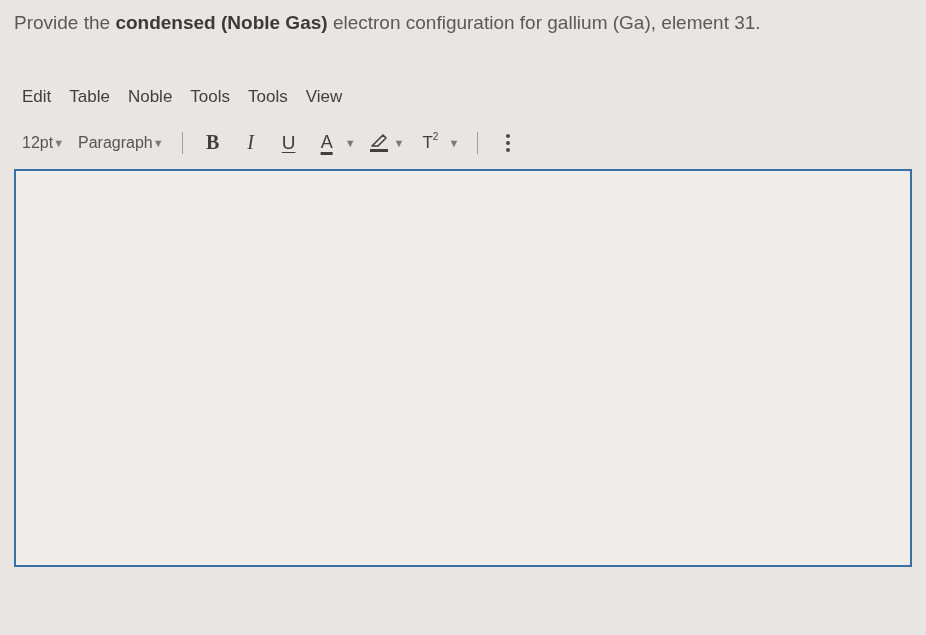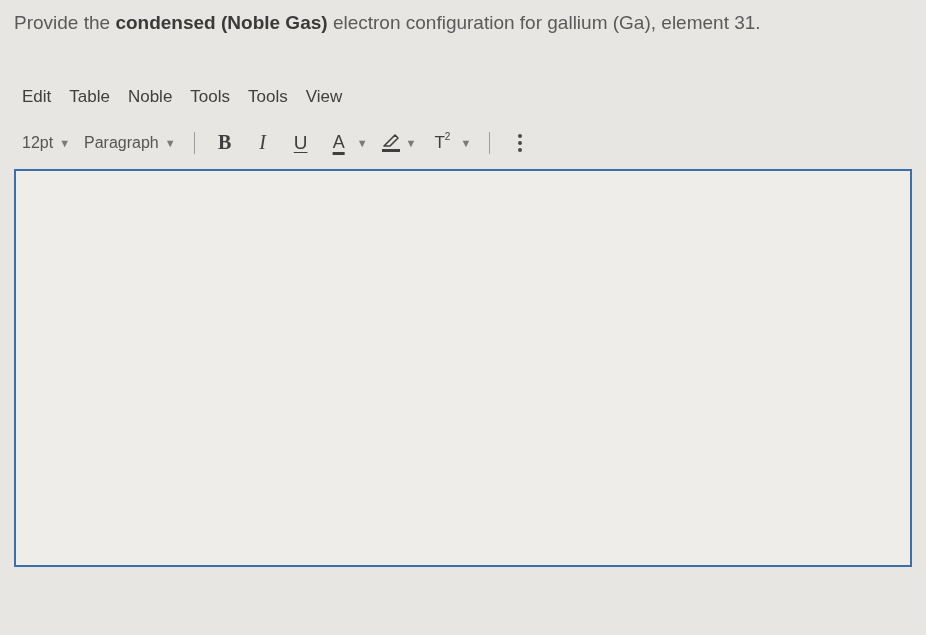--- a/index.html
+++ b/index.html
@@ -40,21 +40,20 @@
       display: flex;
       align-items: center;
       gap: 14px;
       padding: 8px 8px 14px 8px;
       font-size: 16px;
       color: #4a4a4a;
     }
     .dropdown {
       display: inline-flex;
       align-items: center;
-      gap: 6px;
       cursor: pointer;
       color: #555;
     }
     .chev {
       font-size: 11px;
       color: #7a7a7a;
     }
     .divider {
       width: 1px;
       height: 22px;

